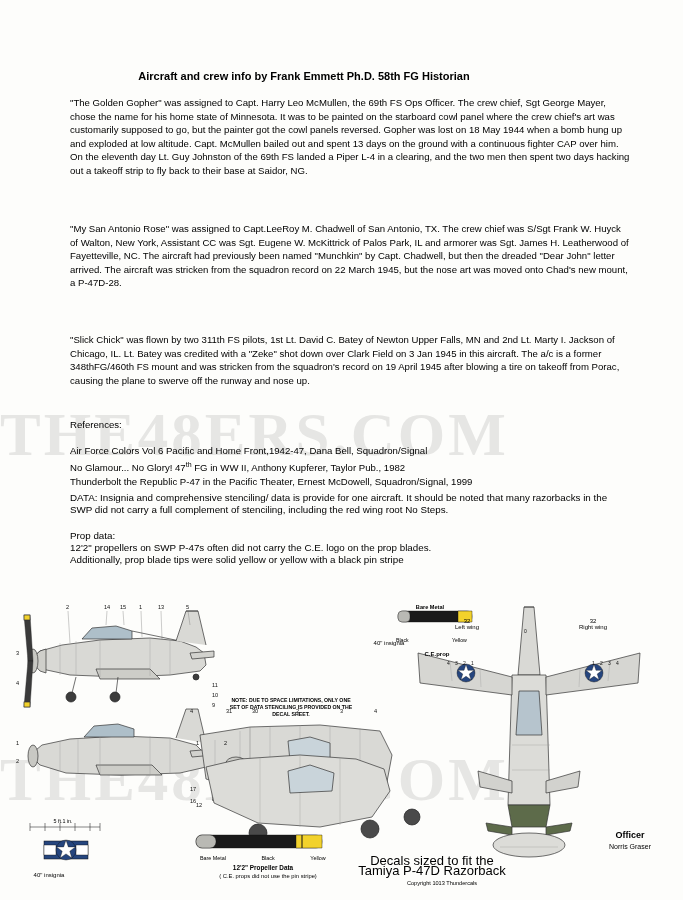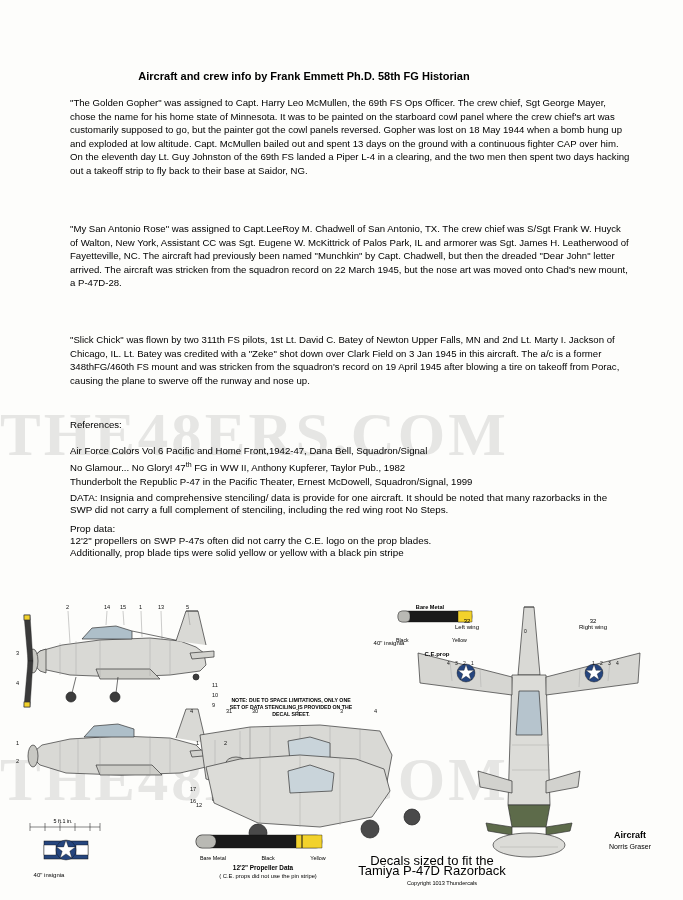--- a/index.html
+++ b/index.html
@@ -72,21 +72,21 @@
   }
   .refs .ref-head { margin-bottom: 12px; }
   sup { font-size: 7px; vertical-align: super; }
   .datablock {
     position: absolute;
     left: 70px; top: 492px; width: 560px;
     font-size: 9.8px;
     line-height: 12px;
   }
   .datablock .lbl { }
-  .propdata { margin-top: 7px; }
+  .propdata { margin-top: 14px; }
   
   .art {
     position: absolute;
     left: 0; top: 595px;
     width: 683px; height: 305px;
   }
   .note-box {
     position: absolute;
     left: 228px; top: 697px;
     width: 126px;
@@ -375,16 +375,16 @@
 Metal</div>
   <div class="cap prop12-black">Black</div>
   <div class="cap prop12-yellow">Yellow</div>
   <div class="cap prop12-cap">12'2" Propeller Data</div>
   <div class="cap prop12-sub">( C.E. props did not use the pin stripe)</div>
 
   <div class="cap decal-cap" style="white-space:pre-line;">Decals sized to fit the
 Tamiya P-47D Razorback</div>
   <div class="cap copyright">Copyright 1013 Thundercals</div>
 
-  <div class="cap research">Aircraft</div>
+  <div class="cap research">Officer</div>
   <div class="cap research-name">Norris Graser</div>
 
 </div>
 
 </body></html>

